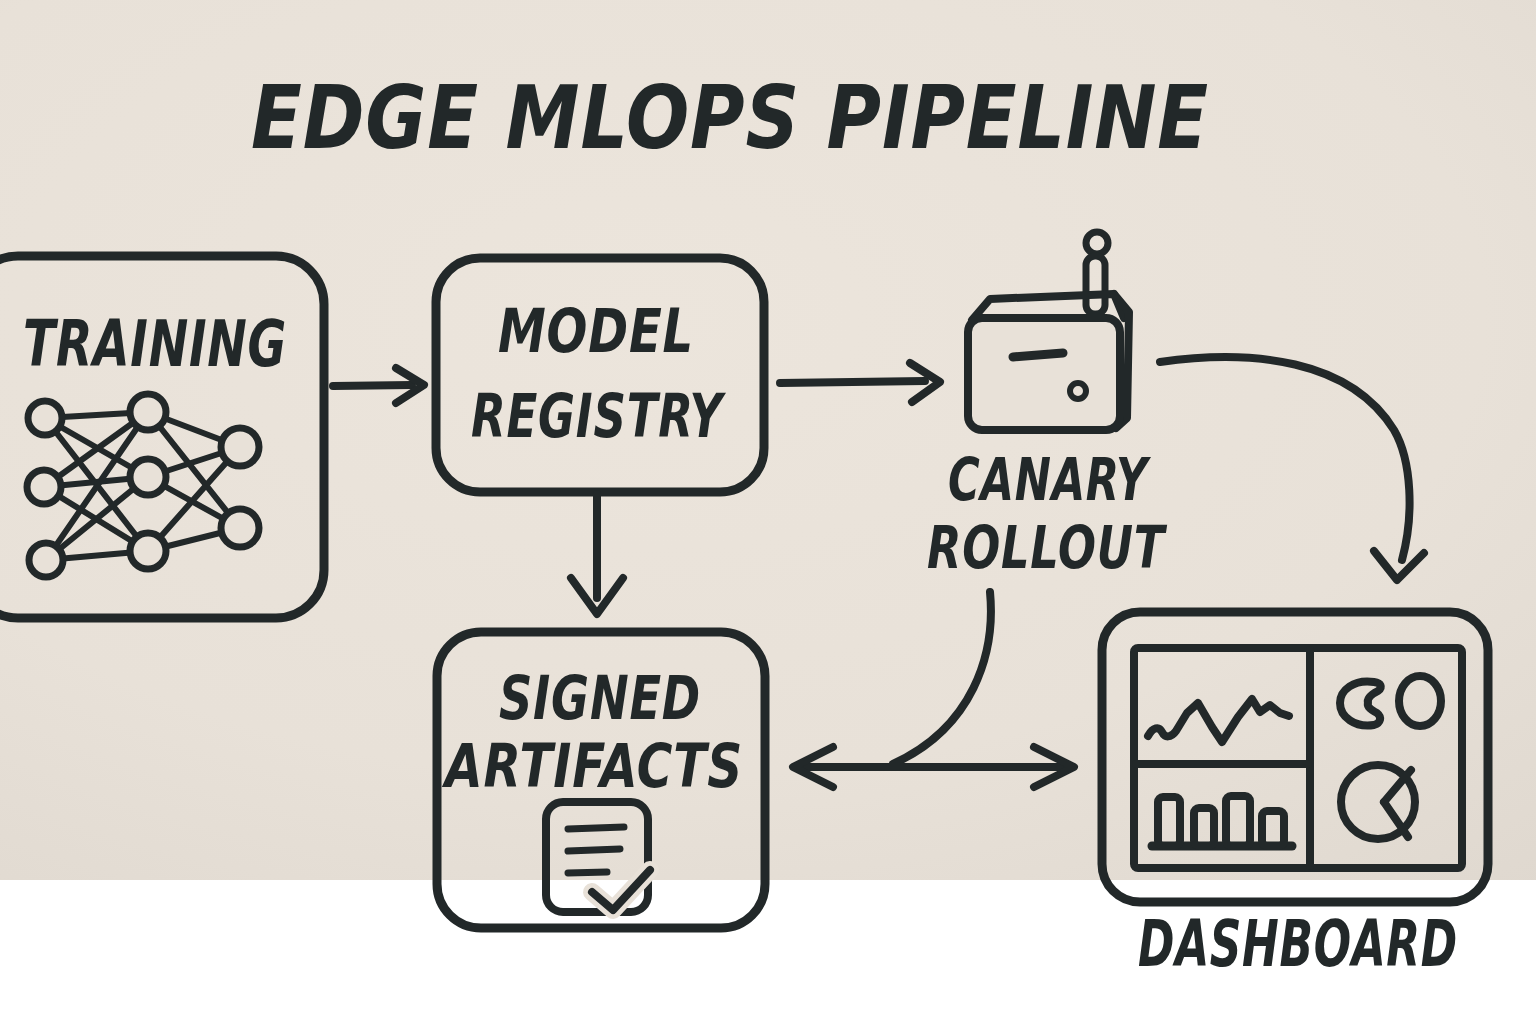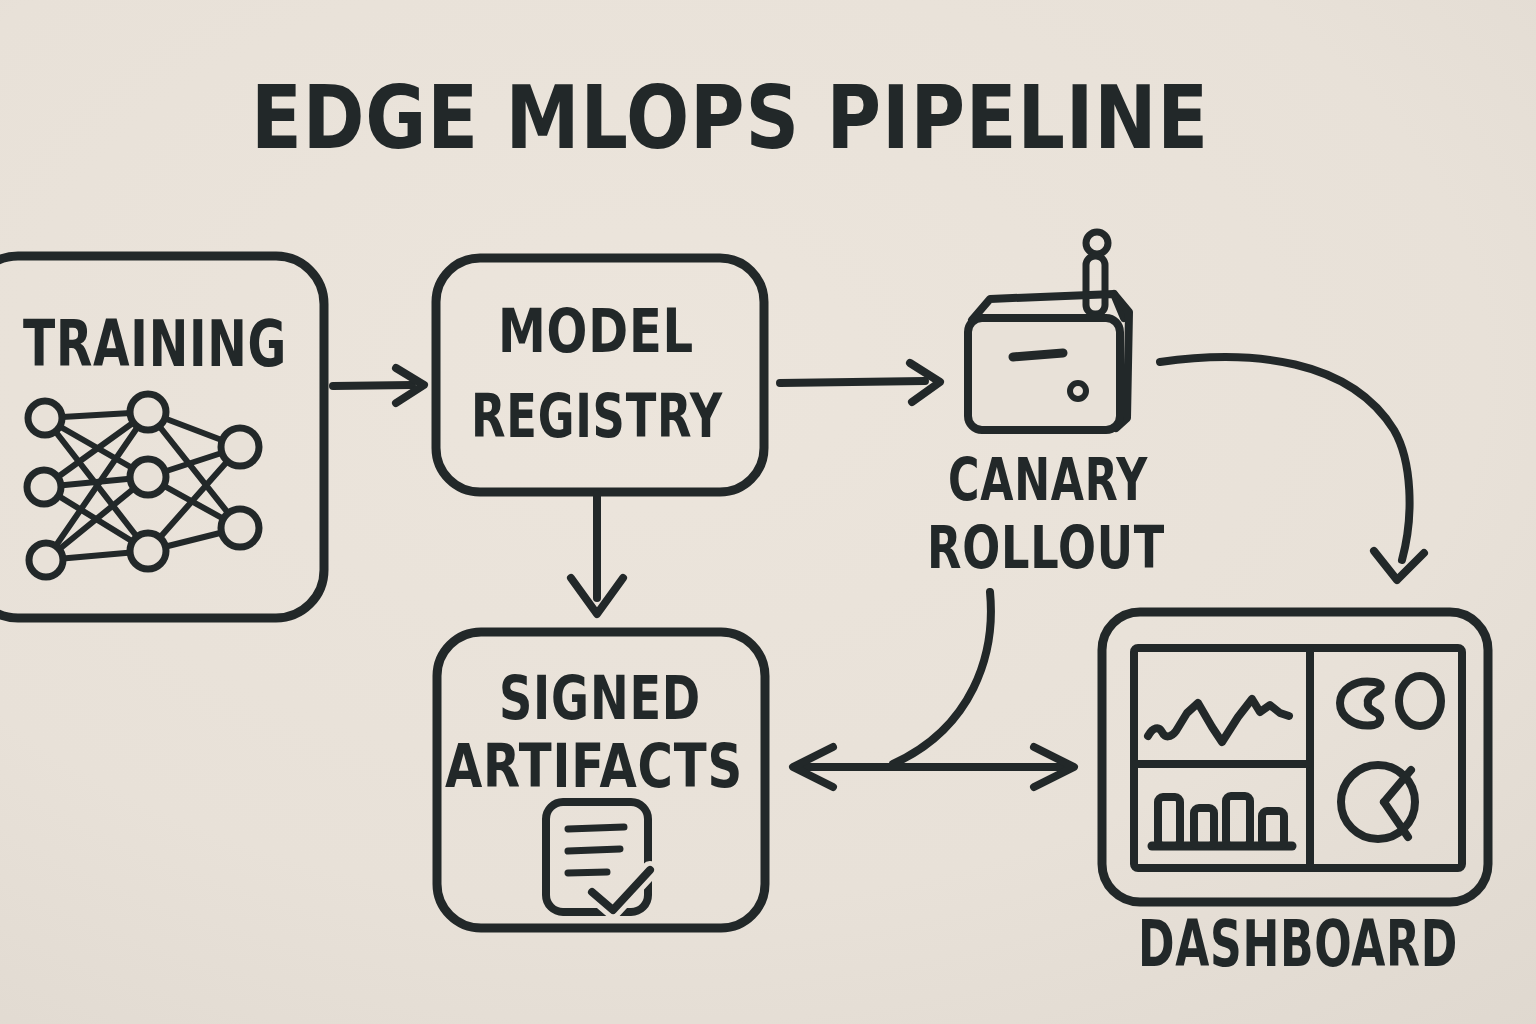--- a/index.html
+++ b/index.html
@@ -7,24 +7,25 @@
     --paper:#e8e1d8;
     --paper-center:#ece5dc;
     --paper-edge:#c9c2b9;
   }
   html,body{margin:0;padding:0;}
   body{
     width:1536px;height:1024px;overflow:hidden;
     font-family:"DejaVu Sans",sans-serif;
   }
   .stage{
-    width:1536px;height:1024px;position:relative;
+    width:1536px;height:880px;position:relative;
     background:radial-gradient(130% 125% at 42% 36%,
       var(--paper-center) 0%, var(--paper) 42%,
       #ded7ce 72%, var(--paper-edge) 100%);
+    font-style:italic;
   }
   svg{position:absolute;inset:0;display:block;}
   .ink{fill:none;stroke:var(--ink);stroke-linecap:round;stroke-linejoin:round;}
   .w9{stroke-width:9px;} .w8{stroke-width:8px;} .w7{stroke-width:7px;} .w6{stroke-width:6px;}
   .node-fill{fill:var(--paper);stroke:var(--ink);stroke-width:7px;}
   .halo{fill:none;stroke:var(--paper);stroke-width:18px;stroke-linecap:round;stroke-linejoin:round;}
   .sketch-text{
     fill:var(--ink);stroke:none;
     font-family:"DejaVu Sans",sans-serif;font-weight:700;
     letter-spacing:1px;

